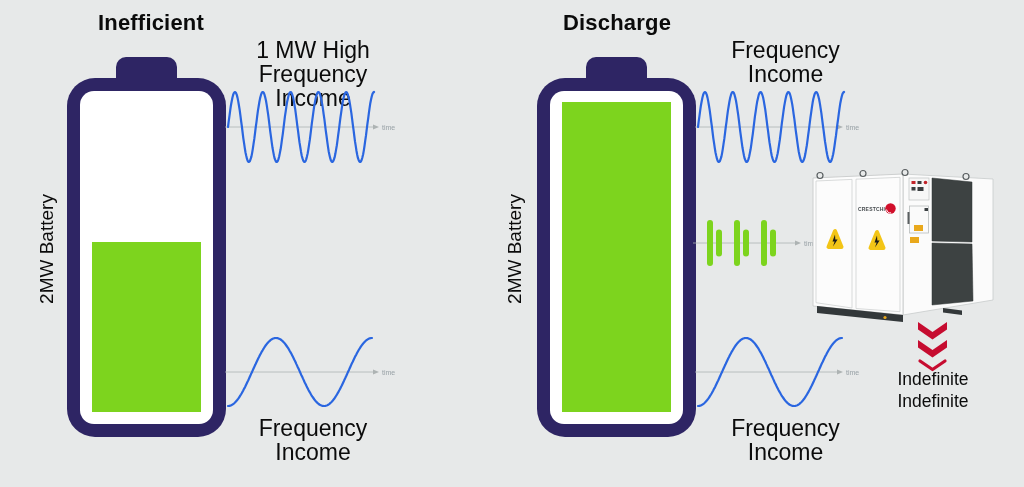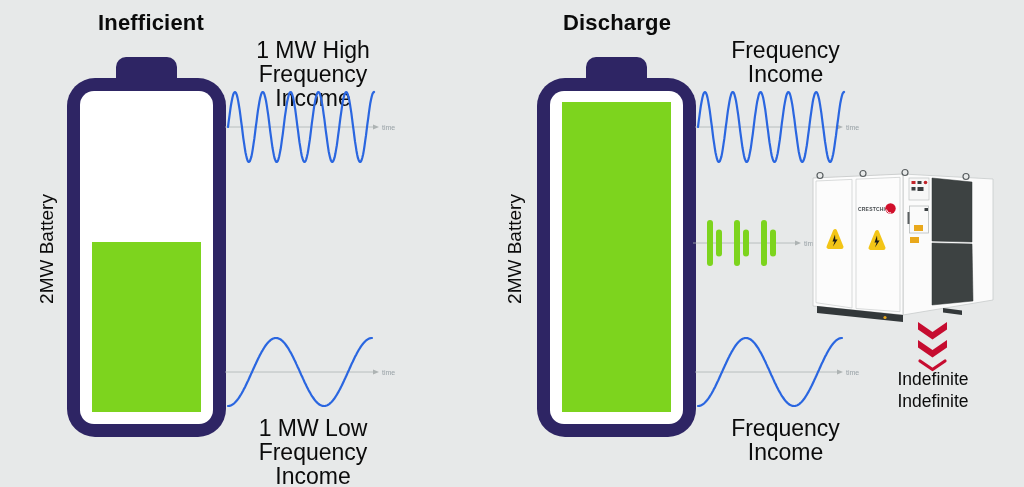--- a/index.html
+++ b/index.html
@@ -71,21 +71,20 @@
     <path class="wave" d="M3.0,47.0L3.7,41.3L4.5,35.7L5.2,30.4L5.9,25.5L6.7,21.3L7.4,17.7L8.1,15.0L8.8,13.1L9.6,12.1L10.3,12.1L11.0,13.0L11.8,14.9L12.5,17.6L13.2,21.1L13.9,25.3L14.7,30.1L15.4,35.4L16.1,41.0L16.9,46.7L17.6,52.5L18.3,58.1L19.1,63.4L19.8,68.2L20.5,72.5L21.3,76.1L22.0,78.9L22.7,80.8L23.4,81.8L24.2,81.9L24.9,81.0L25.6,79.2L26.4,76.6L27.1,73.1L27.8,68.9L28.5,64.1L29.3,58.9L30.0,53.3L30.7,47.5L31.5,41.8L32.2,36.2L32.9,30.9L33.7,26.0L34.4,21.7L35.1,18.1L35.9,15.2L36.6,13.2L37.3,12.2L38.0,12.1L38.8,12.9L39.5,14.7L40.2,17.3L41.0,20.7L41.7,24.9L42.4,29.7L43.2,34.9L43.9,40.4L44.6,46.2L45.3,51.9L46.1,57.6L46.8,62.9L47.5,67.8L48.3,72.1L49.0,75.8L49.7,78.7L50.5,80.7L51.2,81.8L51.9,81.9L52.6,81.2L53.4,79.4L54.1,76.8L54.8,73.4L55.6,69.3L56.3,64.6L57.0,59.4L57.8,53.8L58.5,48.1L59.2,42.3L59.9,36.7L60.7,31.4L61.4,26.4L62.1,22.1L62.9,18.4L63.6,15.4L64.3,13.4L65.0,12.2L65.8,12.0L66.5,12.8L67.2,14.5L68.0,17.0L68.7,20.4L69.4,24.5L70.2,29.2L70.9,34.4L71.6,39.9L72.3,45.6L73.1,51.4L73.8,57.0L74.5,62.4L75.3,67.3L76.0,71.7L76.7,75.5L77.5,78.4L78.2,80.5L78.9,81.7L79.7,82.0L80.4,81.3L81.1,79.6L81.8,77.1L82.6,73.8L83.3,69.7L84.0,65.1L84.8,59.9L85.5,54.4L86.2,48.6L86.9,42.9L87.7,37.2L88.4,31.8L89.1,26.9L89.9,22.4L90.6,18.7L91.3,15.7L92.1,13.5L92.8,12.3L93.5,12.0L94.3,12.7L95.0,14.3L95.7,16.7L96.4,20.0L97.2,24.1L97.9,28.7L98.6,33.9L99.4,39.4L100.1,45.1L100.8,50.8L101.6,56.5L102.3,61.9L103.0,66.9L103.7,71.4L104.5,75.2L105.2,78.2L105.9,80.4L106.7,81.7L107.4,82.0L108.1,81.4L108.8,79.8L109.6,77.4L110.3,74.1L111.0,70.1L111.8,65.5L112.5,60.4L113.2,54.9L114.0,49.2L114.7,43.4L115.4,37.8L116.2,32.3L116.9,27.3L117.6,22.8L118.3,19.0L119.1,15.9L119.8,13.7L120.5,12.4L121.3,12.0L122.0,12.6L122.7,14.1L123.4,16.5L124.2,19.7L124.9,23.6L125.6,28.2L126.4,33.4L127.1,38.8L127.8,44.5L128.6,50.3L129.3,56.0L130.0,61.4L130.8,66.4L131.5,71.0L132.2,74.8L132.9,77.9L133.7,80.2L134.4,81.6L135.1,82.0L135.9,81.5L136.6,80.0L137.3,77.7L138.1,74.5L138.8,70.6L139.5,66.0L140.2,60.9L141.0,55.4L141.7,49.7L142.4,44.0L143.2,38.3L143.9,32.8L144.6,27.8L145.3,23.2L146.1,19.3L146.8,16.2L147.5,13.9L148.3,12.5L149.0,12.0"></path>
   </svg>
 
   <svg class="abs" style="left:225px;top:325px;" width="215" height="95">
     <line class="axis" x1="0" y1="47" x2="148" y2="47"></line>
     <polygon class="axis-arrow" points="148,44.5 154,47 148,49.5"></polygon>
     <text class="time-label" x="157" y="49.5">time</text>
     <path class="wave" d="M3.0,81.0L3.7,81.0L4.4,80.8L5.2,80.7L5.9,80.4L6.6,80.1L7.3,79.6L8.0,79.2L8.8,78.6L9.5,78.0L10.2,77.3L10.9,76.5L11.6,75.7L12.4,74.8L13.1,73.9L13.8,72.9L14.5,71.8L15.2,70.7L16.0,69.5L16.7,68.3L17.4,67.0L18.1,65.7L18.8,64.3L19.6,62.9L20.3,61.5L21.0,60.0L21.7,58.5L22.4,57.0L23.2,55.5L23.9,53.9L24.6,52.3L25.3,50.7L26.0,49.1L26.8,47.5L27.5,45.9L28.2,44.3L28.9,42.7L29.6,41.2L30.4,39.6L31.1,38.0L31.8,36.5L32.5,35.0L33.2,33.5L34.0,32.0L34.7,30.6L35.4,29.2L36.1,27.9L36.8,26.6L37.6,25.3L38.3,24.1L39.0,23.0L39.7,21.9L40.4,20.8L41.2,19.8L41.9,18.9L42.6,18.0L43.3,17.2L44.0,16.5L44.8,15.8L45.5,15.2L46.2,14.7L46.9,14.2L47.6,13.8L48.4,13.5L49.1,13.3L49.8,13.1L50.5,13.0L51.2,13.0L52.0,13.1L52.7,13.2L53.4,13.4L54.1,13.7L54.8,14.1L55.6,14.5L56.3,15.0L57.0,15.6L57.7,16.2L58.4,17.0L59.2,17.7L59.9,18.6L60.6,19.5L61.3,20.5L62.0,21.5L62.8,22.6L63.5,23.7L64.2,24.9L64.9,26.2L65.6,27.4L66.4,28.8L67.1,30.2L67.8,31.6L68.5,33.0L69.2,34.5L70.0,36.0L70.7,37.5L71.4,39.1L72.1,40.6L72.8,42.2L73.6,43.8L74.3,45.4L75.0,47.0L75.7,48.6L76.4,50.2L77.2,51.8L77.9,53.4L78.6,54.9L79.3,56.5L80.0,58.0L80.8,59.5L81.5,61.0L82.2,62.4L82.9,63.8L83.6,65.2L84.4,66.6L85.1,67.8L85.8,69.1L86.5,70.3L87.2,71.4L88.0,72.5L88.7,73.5L89.4,74.5L90.1,75.4L90.8,76.3L91.6,77.0L92.3,77.8L93.0,78.4L93.7,79.0L94.4,79.5L95.2,79.9L95.9,80.3L96.6,80.6L97.3,80.8L98.0,80.9L98.8,81.0L99.5,81.0L100.2,80.9L100.9,80.7L101.6,80.5L102.4,80.2L103.1,79.8L103.8,79.3L104.5,78.8L105.2,78.2L106.0,77.5L106.7,76.8L107.4,76.0L108.1,75.1L108.8,74.2L109.6,73.2L110.3,72.1L111.0,71.0L111.7,69.9L112.4,68.7L113.2,67.4L113.9,66.1L114.6,64.8L115.3,63.4L116.0,62.0L116.8,60.5L117.5,59.0L118.2,57.5L118.9,56.0L119.6,54.4L120.4,52.8L121.1,51.3L121.8,49.7L122.5,48.1L123.2,46.5L124.0,44.9L124.7,43.3L125.4,41.7L126.1,40.1L126.8,38.5L127.6,37.0L128.3,35.5L129.0,34.0L129.7,32.5L130.4,31.1L131.2,29.7L131.9,28.3L132.6,27.0L133.3,25.7L134.0,24.5L134.8,23.3L135.5,22.2L136.2,21.1L136.9,20.1L137.6,19.2L138.4,18.3L139.1,17.5L139.8,16.7L140.5,16.0L141.2,15.4L142.0,14.8L142.7,14.4L143.4,13.9L144.1,13.6L144.8,13.3L145.6,13.2L146.3,13.0L147.0,13.0"></path>
   </svg>
   <div class="abs income-label" style="left:223px;top:416px;width:180px;">
-    <div>1 MW Low</div>
     <div>Frequency Income</div>
   </div>
 
   <div class="abs income-label" style="left:693px;top:38px;width:185px;">
     <div>Frequency Income</div>
   </div>
   <svg class="abs" style="left:695px;top:80px;" width="215" height="95">
     <line class="axis" x1="0" y1="47" x2="142" y2="47"></line>
     <polygon class="axis-arrow" points="142,44.5 148,47 142,49.5"></polygon>
     <text class="time-label" x="151" y="49.5">time</text>

